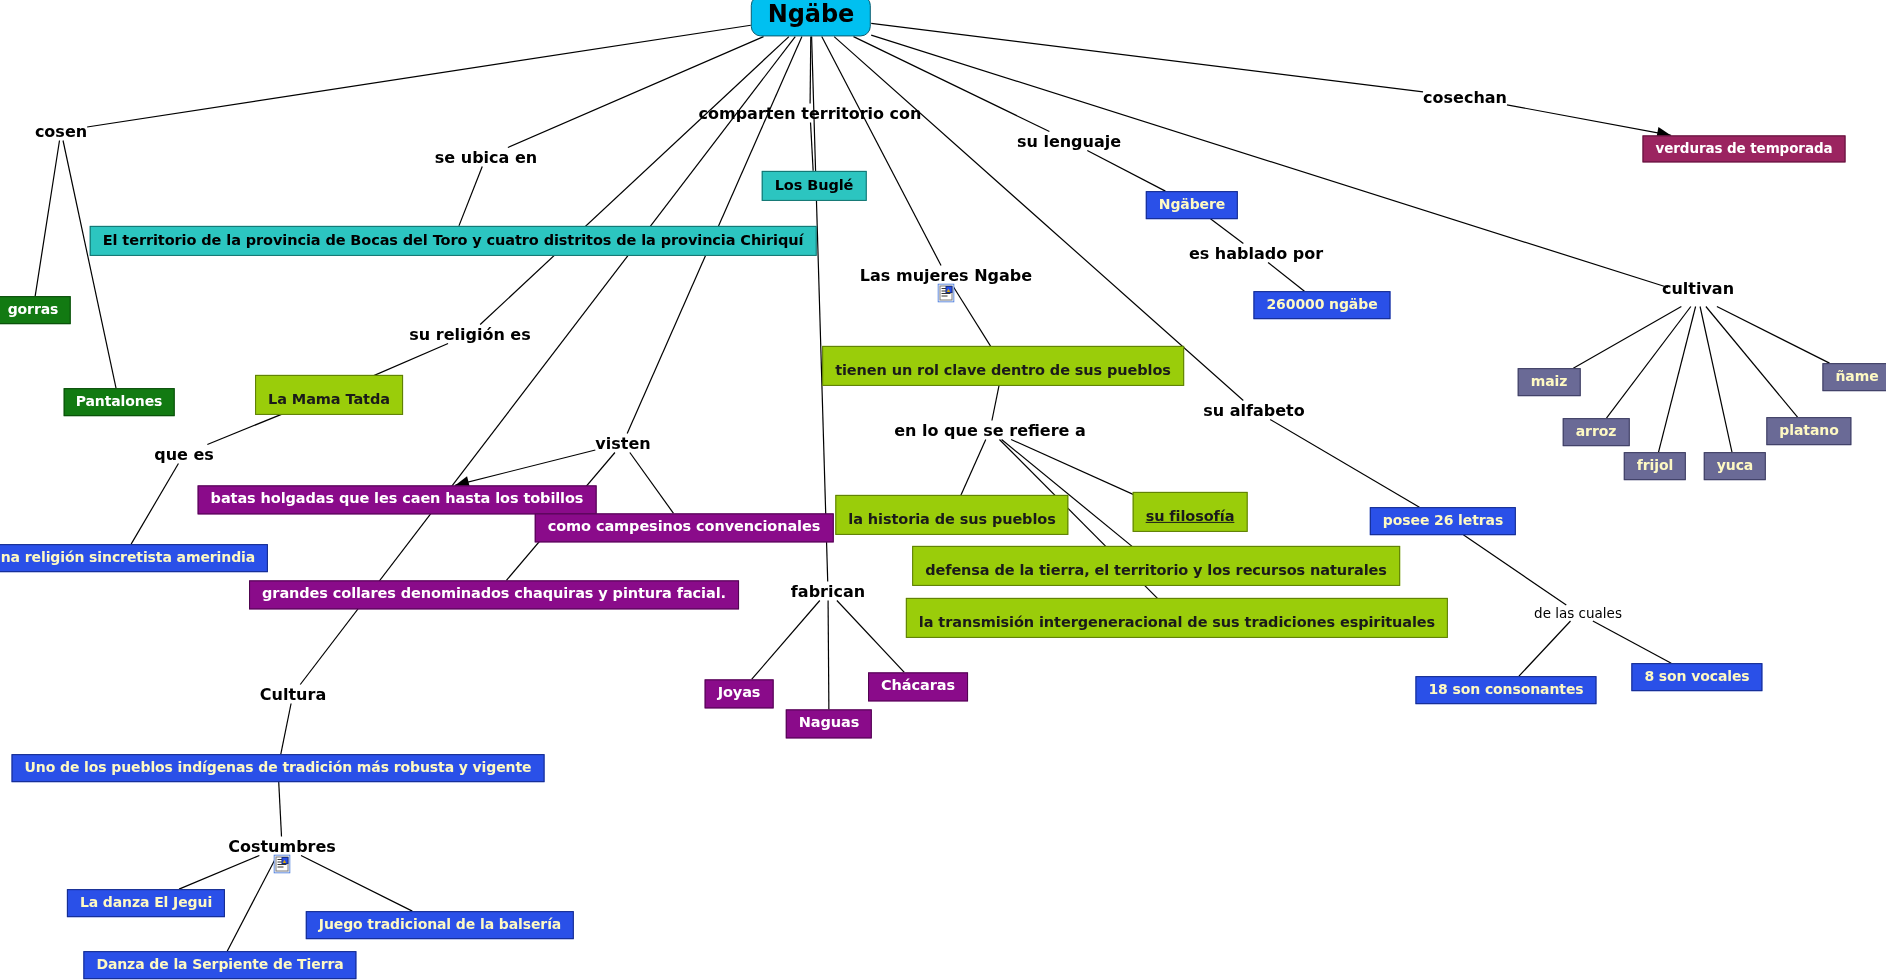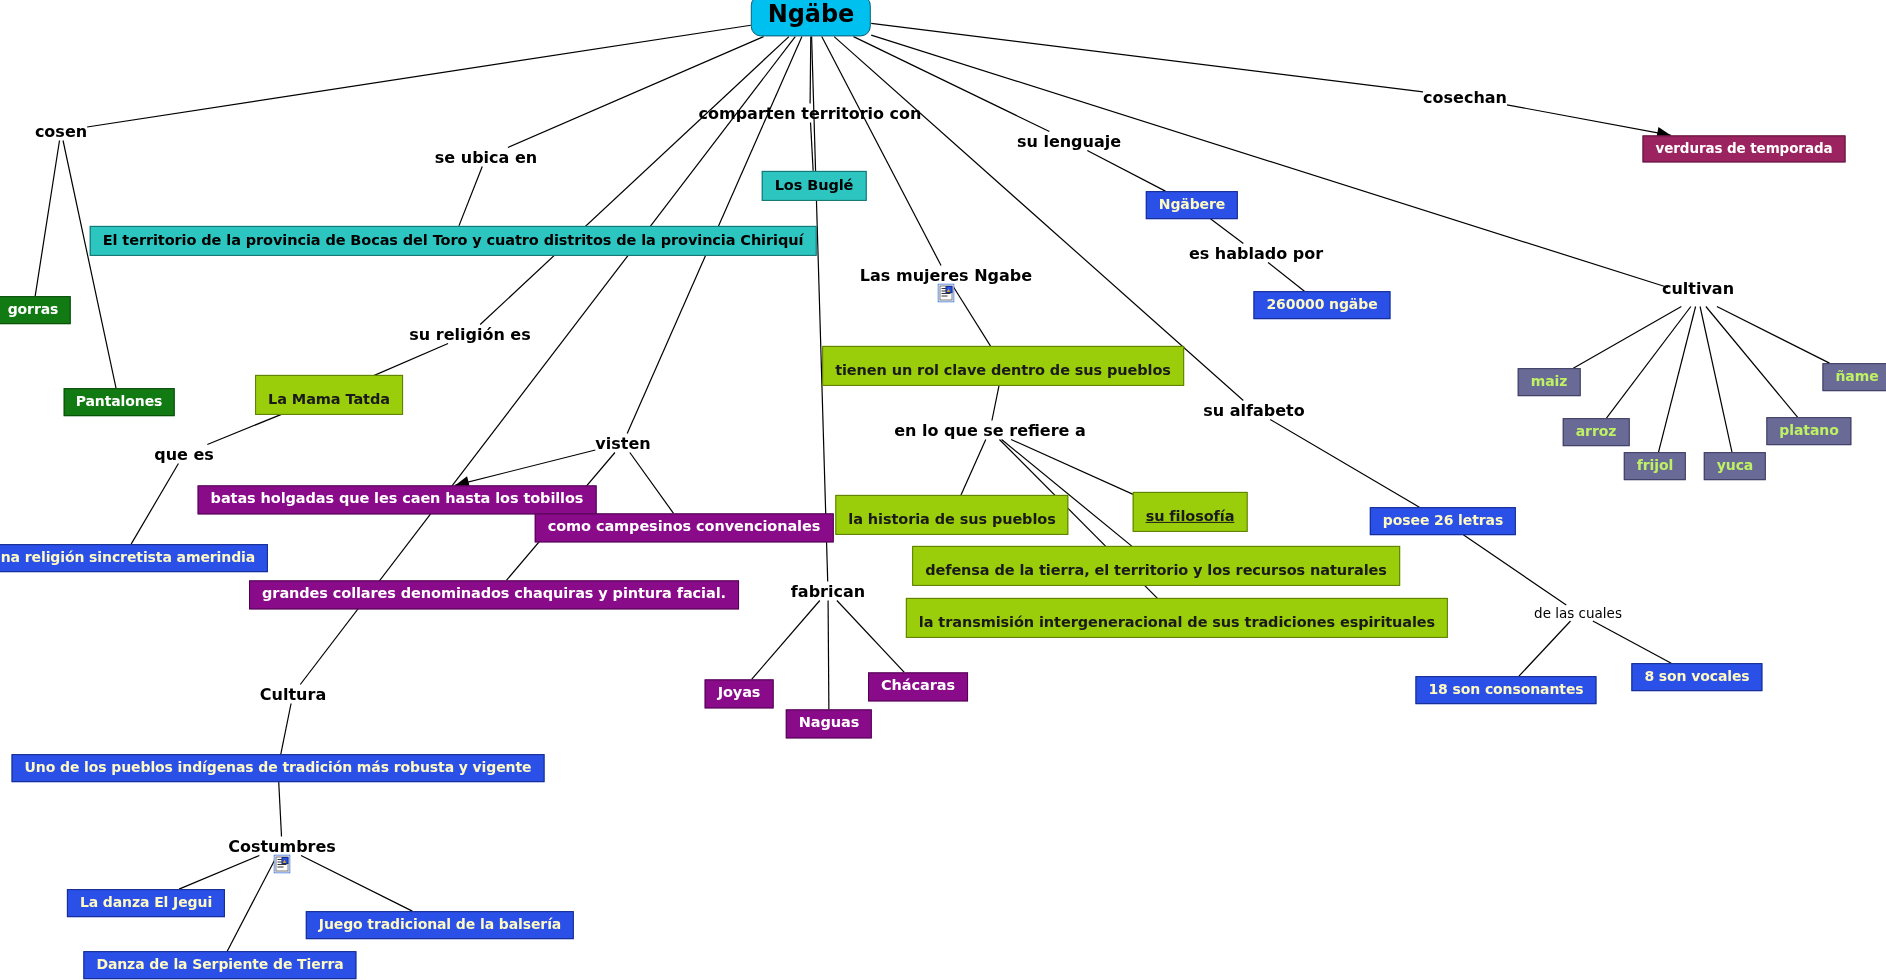--- a/index.html
+++ b/index.html
@@ -89,21 +89,21 @@
   }
   .n-purple {
     background: #8a0b8a;
     color: #ffffff;
     font-size: 14.5px;
     padding: 5px 12px 7px 12px;
     border: 1px solid #4e054e;
   }
   .n-slate {
     background: #6a6a96;
-    color: #bef264;
+    color: #fef9c3;
     font-size: 14px;
     padding: 5px 12px 6px 12px;
     border: 1px solid #3c3c60;
   }
   .n-maroon {
     background: #9b2460;
     color: #ffffff;
     font-size: 13.5px;
     padding: 5px 12px 6px 12px;
     border: 1px solid #5c1139;

